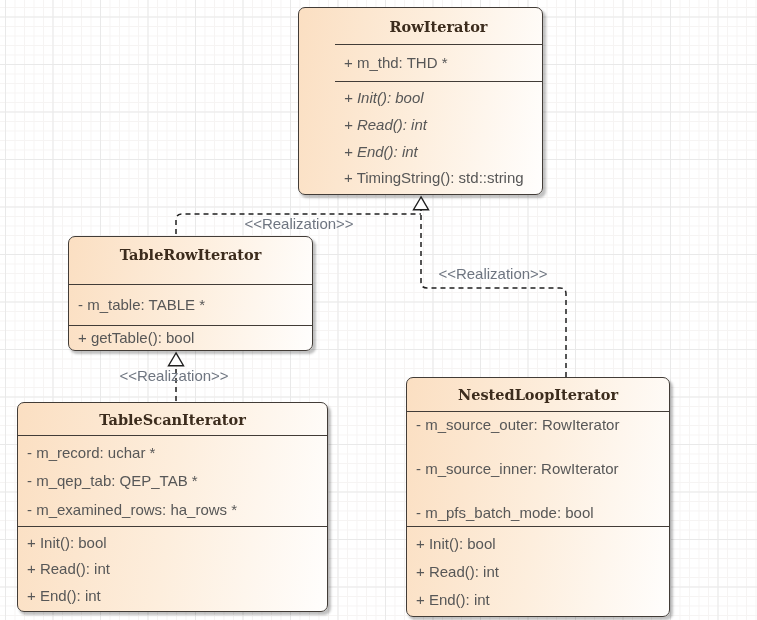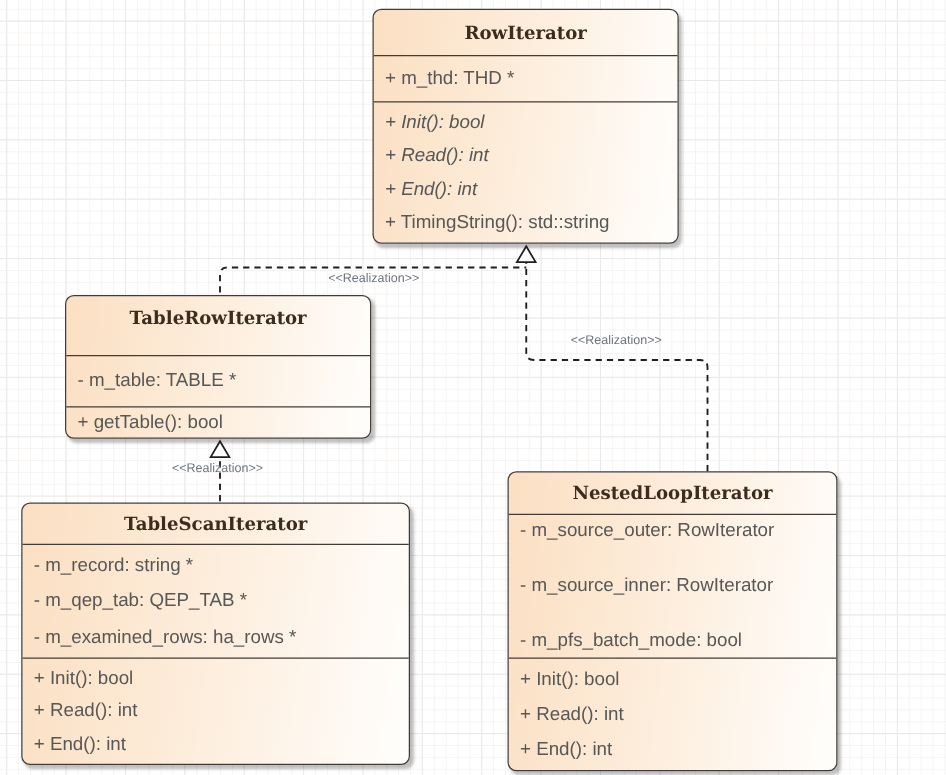--- a/index.html
+++ b/index.html
@@ -48,60 +48,60 @@
     padding-left:9px;
     font-size:15px;
     color:#575757;
     white-space:nowrap;
     line-height:1.1;
   }
   .member-row.italic{font-style:italic;}
   .edge-label{
     position:absolute;
     transform:translate(-50%,-50%);
-    font-size:10px;
+    font-size:15px;
     color:#6e7580;
     white-space:nowrap;
   }
   svg.overlay{position:absolute;left:0;top:0;}
   .dash{fill:none;stroke:#1f1f1f;stroke-width:1.5;stroke-dasharray:5 4;}
   .arrowhead{fill:#fefefe;stroke:#1f1f1f;stroke-width:1.4;stroke-linejoin:miter;}
 </style>
 </head>
 <body>
 
 <div class="canvas">
 
-  <div class="uml-class" style="left:298px;top:7px;width:245px;height:188px;">
+  <div class="uml-class" style="left:298px;top:7px;width:245px;height:188px;padding-left:36px;">
     <div class="uml-title" style="height:36px;">RowIterator</div>
     <div class="compartment" style="height:37px;">
       <div class="member-row">+ m_thd: THD *</div>
     </div>
     <div class="compartment grow">
       <div class="member-row italic">+ Init(): bool</div>
       <div class="member-row italic">+ Read(): int</div>
       <div class="member-row italic">+ End(): int</div>
       <div class="member-row">+ TimingString(): std::string</div>
     </div>
   </div>
 
-  <div class="uml-class" style="left:52px;top:236px;width:245px;height:115px;">
+  <div class="uml-class" style="left:68px;top:236px;width:245px;height:115px;">
     <div class="uml-title" style="height:35px;">TableRowIterator</div>
     <div class="compartment" style="height:41px;margin-top:12px;">
       <div class="member-row">- m_table: TABLE *</div>
     </div>
     <div class="compartment grow">
       <div class="member-row">+ getTable(): bool</div>
     </div>
   </div>
 
   <div class="uml-class" style="left:17px;top:402px;width:311px;height:210px;">
     <div class="uml-title" style="height:32px;">TableScanIterator</div>
     <div class="compartment" style="height:91px;">
-      <div class="member-row">- m_record: string *</div>
+      <div class="member-row">- m_record: uchar *</div>
       <div class="member-row">- m_qep_tab: QEP_TAB *</div>
       <div class="member-row">- m_examined_rows: ha_rows *</div>
     </div>
     <div class="compartment grow">
       <div class="member-row">+ Init(): bool</div>
       <div class="member-row">+ Read(): int</div>
       <div class="member-row">+ End(): int</div>
     </div>
   </div>
 

